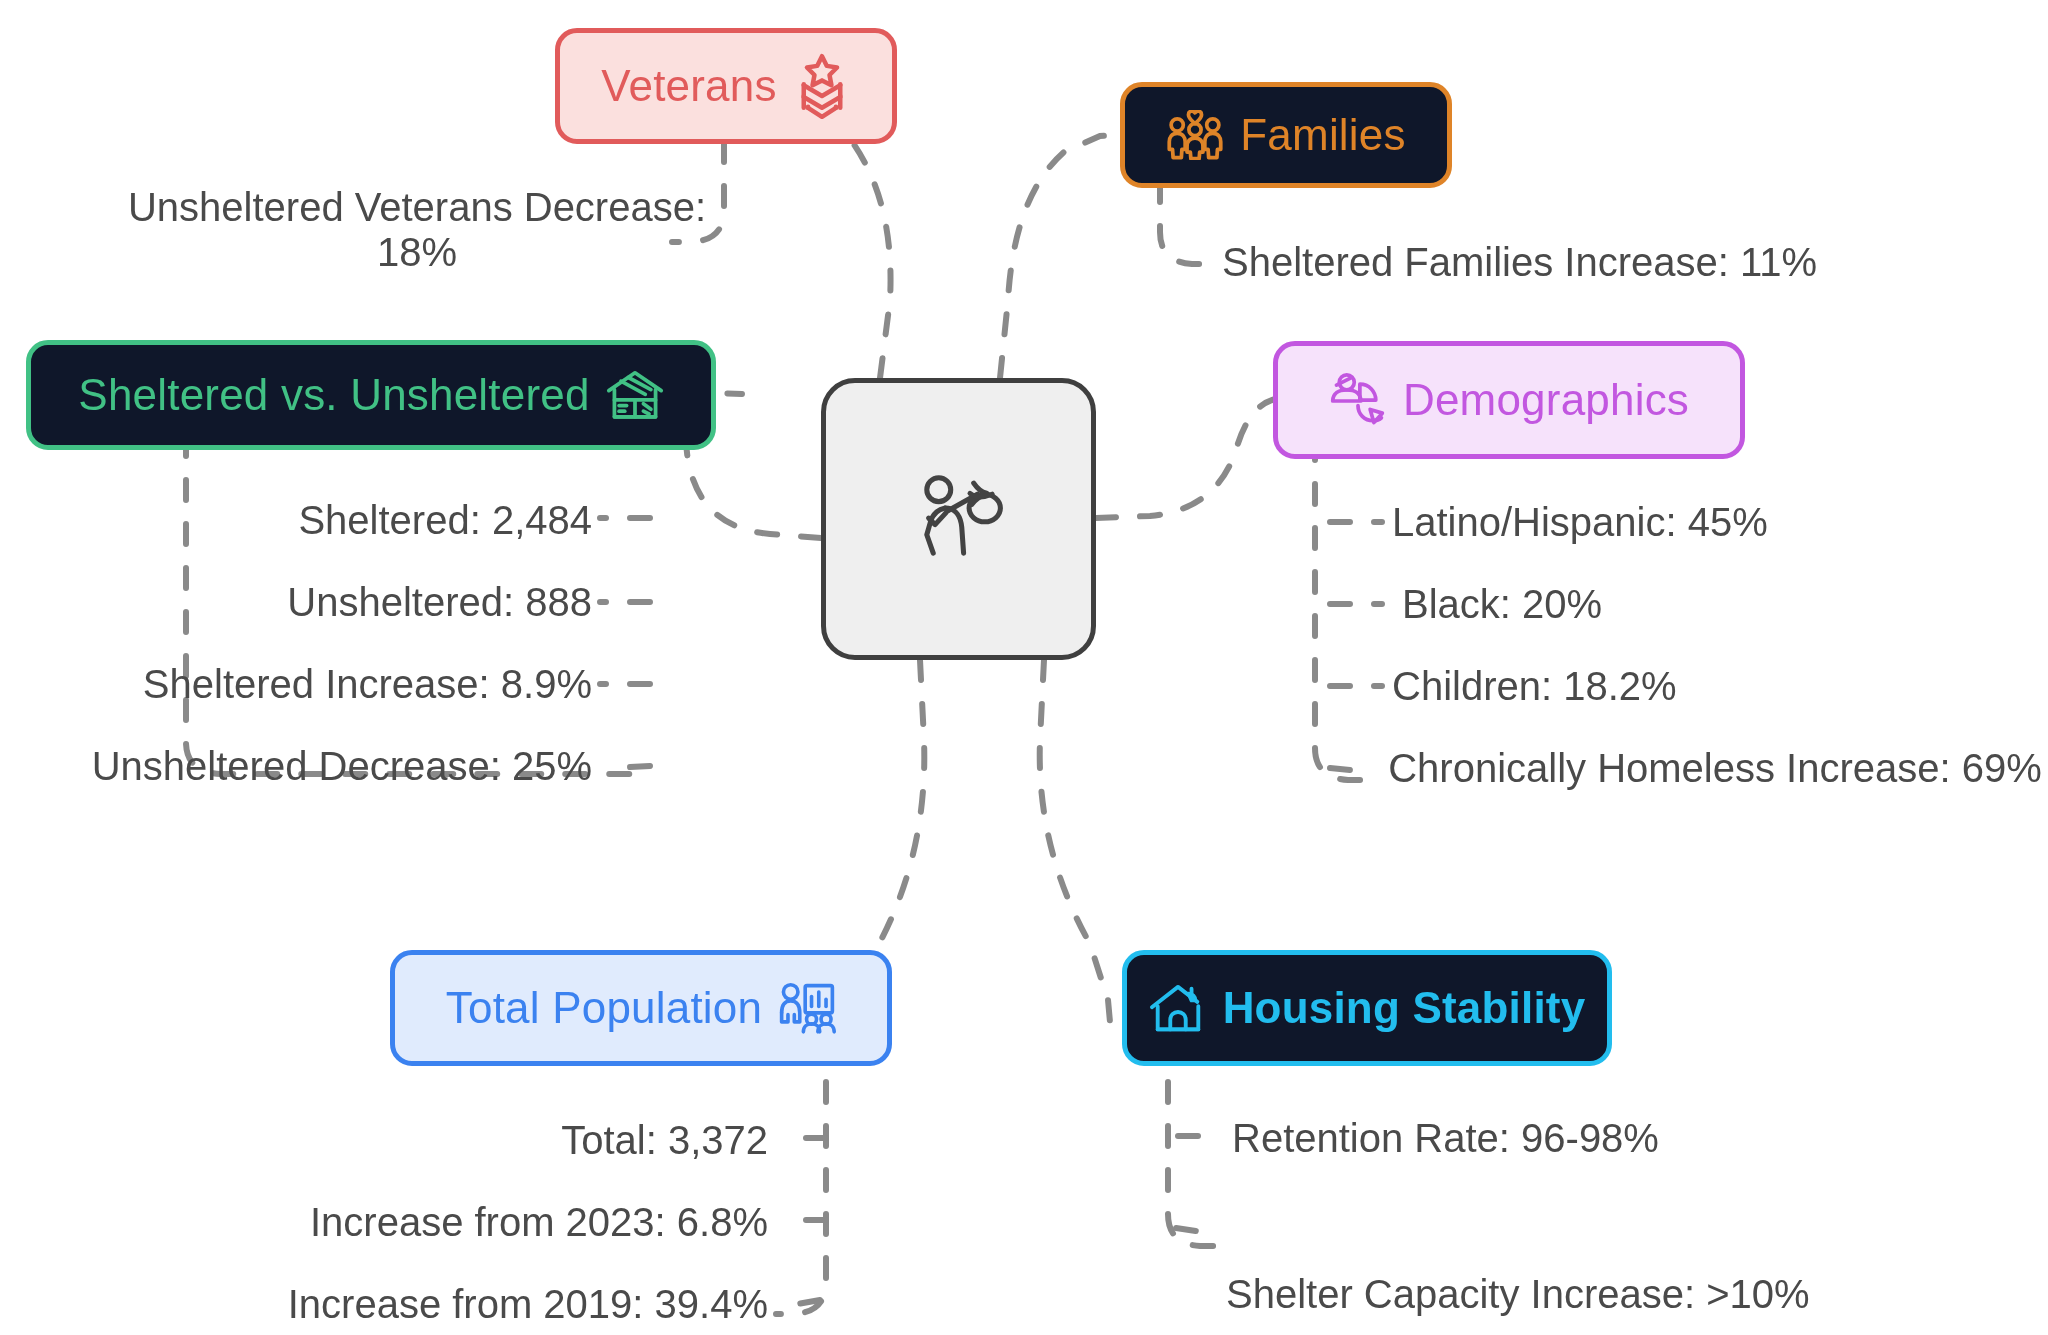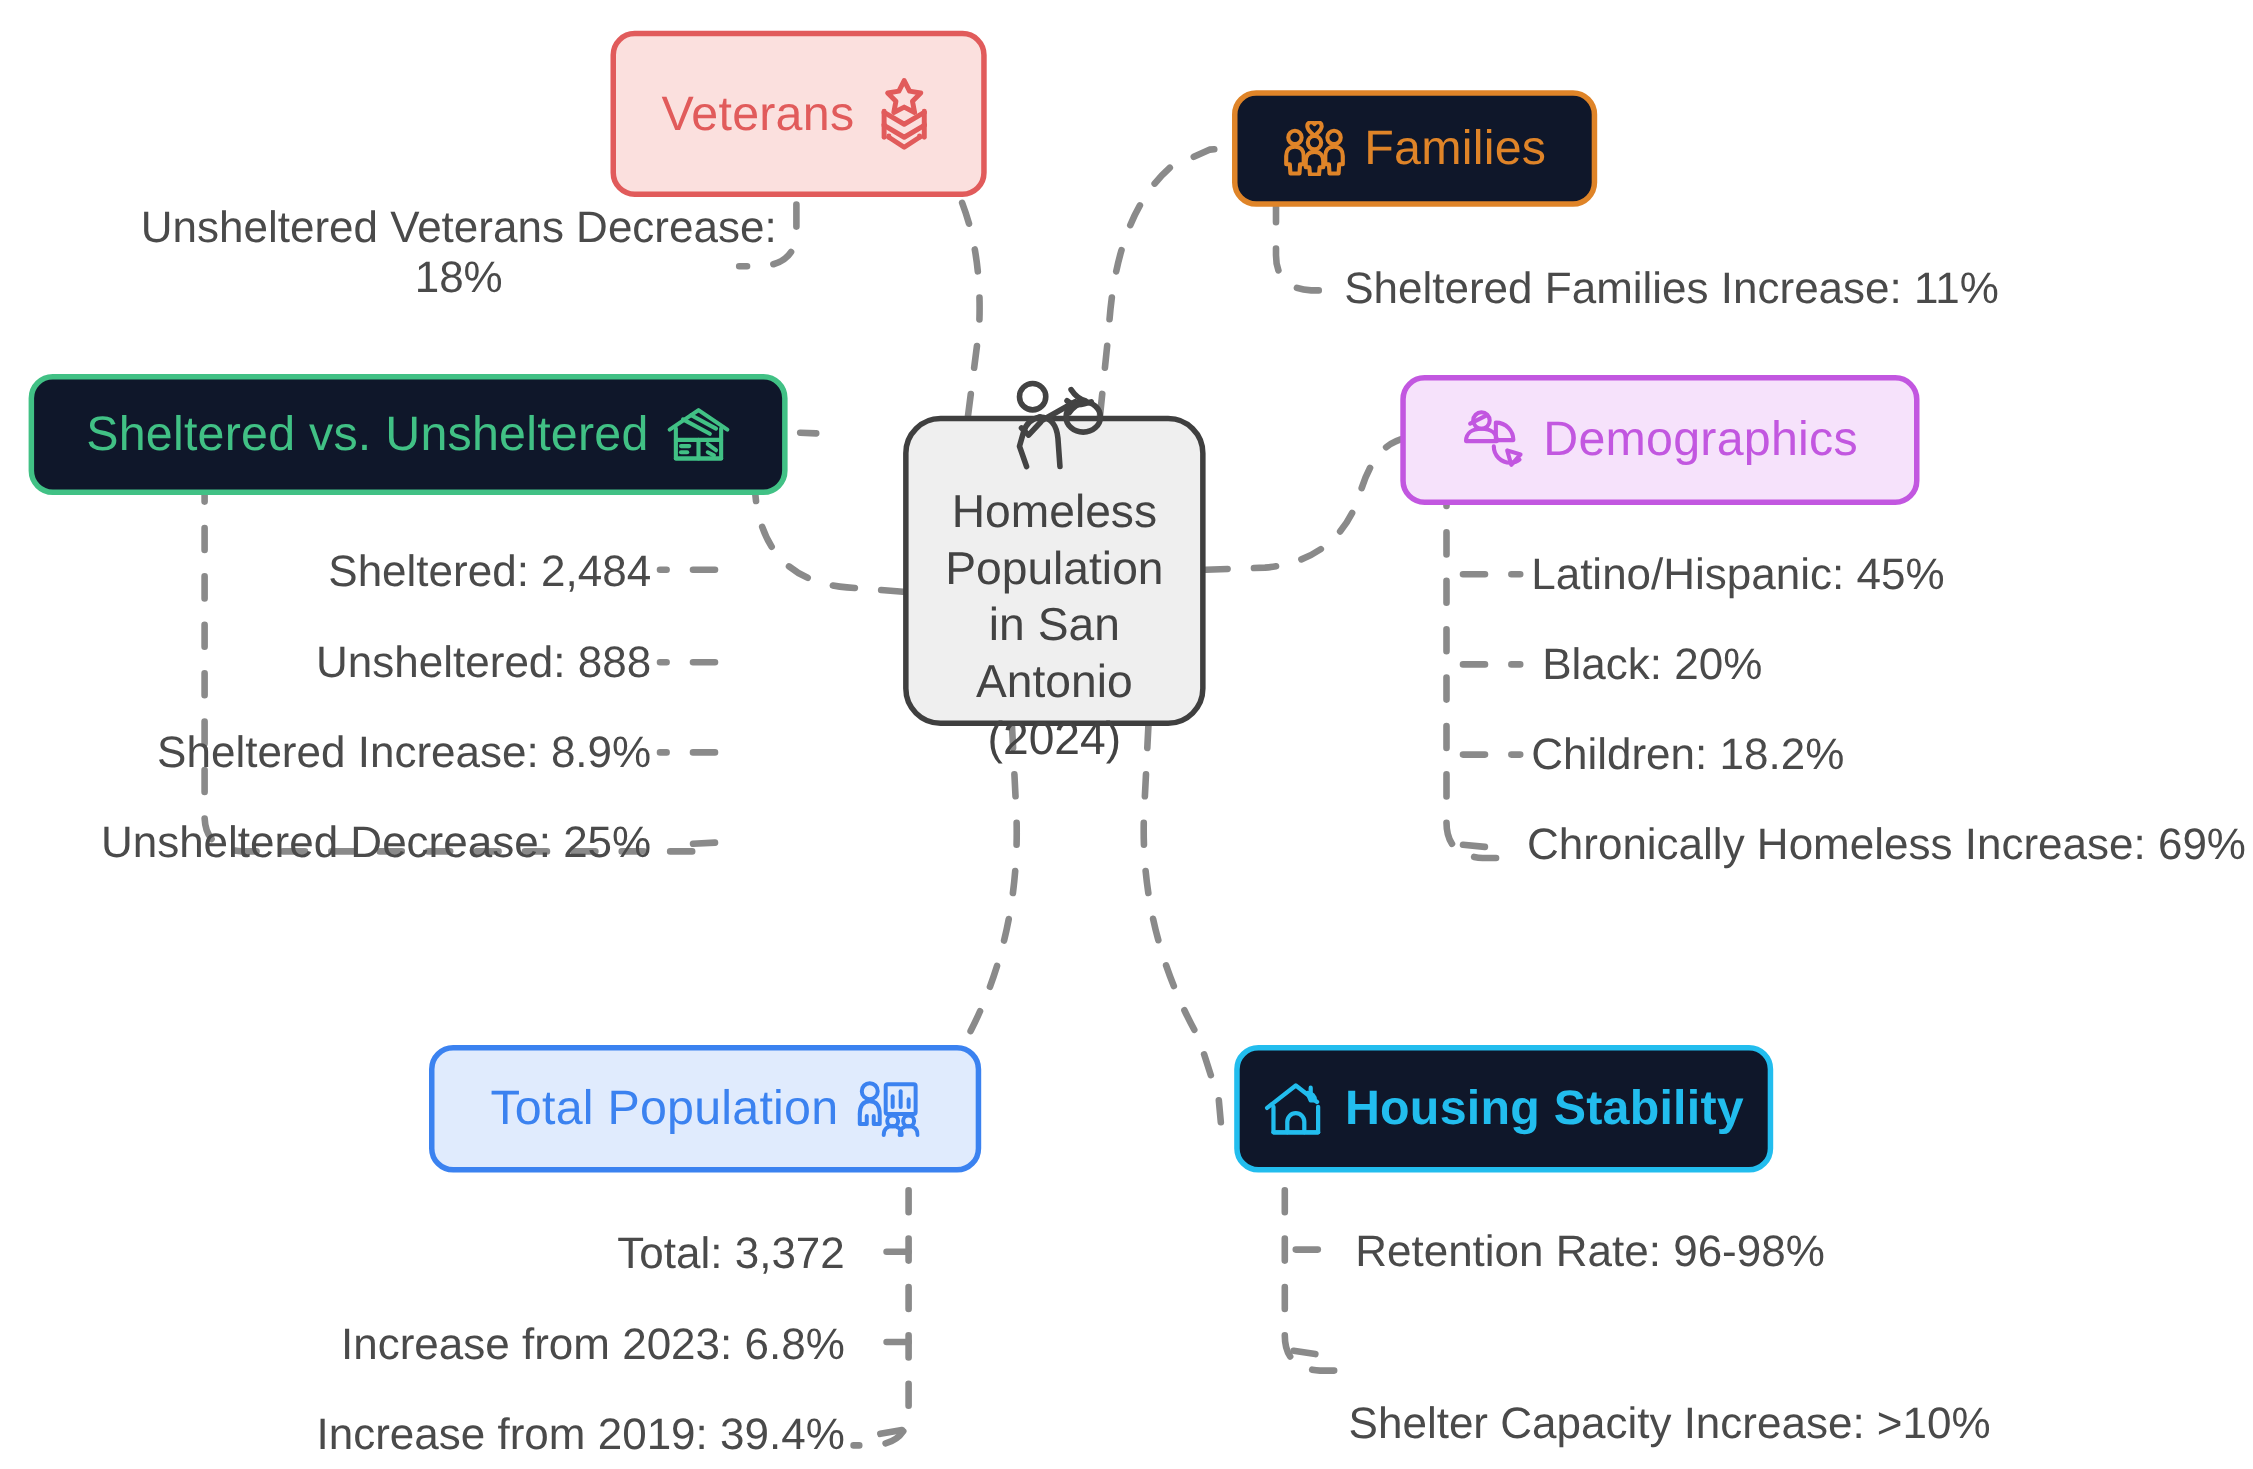--- a/index.html
+++ b/index.html
@@ -147,24 +147,23 @@
         <circle cx="28" cy="17" r="13"></circle>
         <path d="M35 37 C 47 37, 52 47, 53 58 L 55 86"></path>
         <path d="M35 37 C 25 39, 21 45, 19 52 L 15 66 L 22 86"></path>
         <path d="M36 42 L 24 55 L 17 48"></path>
         <path d="M38 40 L 70 22"></path>
         <path d="M66 10 C 70 16, 76 20, 80 21 C 73 24, 68 27, 64 33"></path>
         <ellipse cx="78" cy="37" rx="17" ry="15"></ellipse>
         <path d="M62 21 C 68 26, 76 26, 86 22"></path>
       </svg>
     </span>
-    <div class="c-text">Homeless Population in San Antonio (2024)</div>
-  </div>
-
-  <div class="node" style="left:555px; top:28px; width:342px; height:151px; background:#fbe0de; border-color:#e15b5b; padding:0 26px;">
+  </div>
+
+  <div class="node" style="left:555px; top:28px; width:342px; height:116px; background:#fbe0de; border-color:#e15b5b; padding:0 26px;">
     <span class="label" style="color:#e15b5b;">Veterans</span>
     <span class="ico">
       <svg viewBox="0 0 54 62" fill="none" stroke="#e15b5b" stroke-width="4.2" stroke-linecap="round" stroke-linejoin="round">
         <path d="M27 3 L31.5 12 L41 13.5 L34 20.5 L35.8 30 L27 25.5 L18.2 30 L20 20.5 L13 13.5 L22.5 12 Z"></path>
         <path d="M10 30 L27 40 L44 30"></path>
         <path d="M10 41 L27 51 L44 41"></path>
         <path d="M10 29 L10 40"></path>
           <path d="M44 29 L44 40"></path>
         <path d="M10 40 L10 51"></path>
           <path d="M44 40 L44 51"></path>

